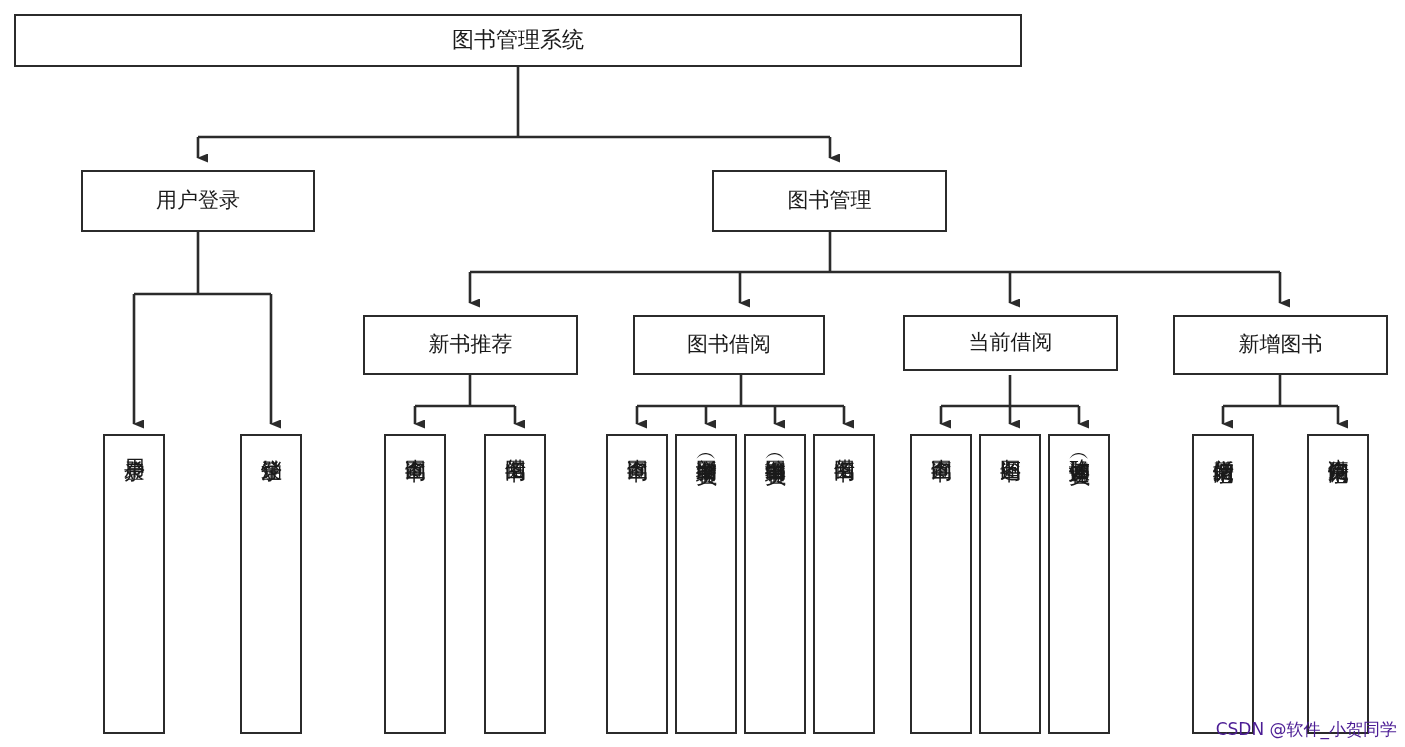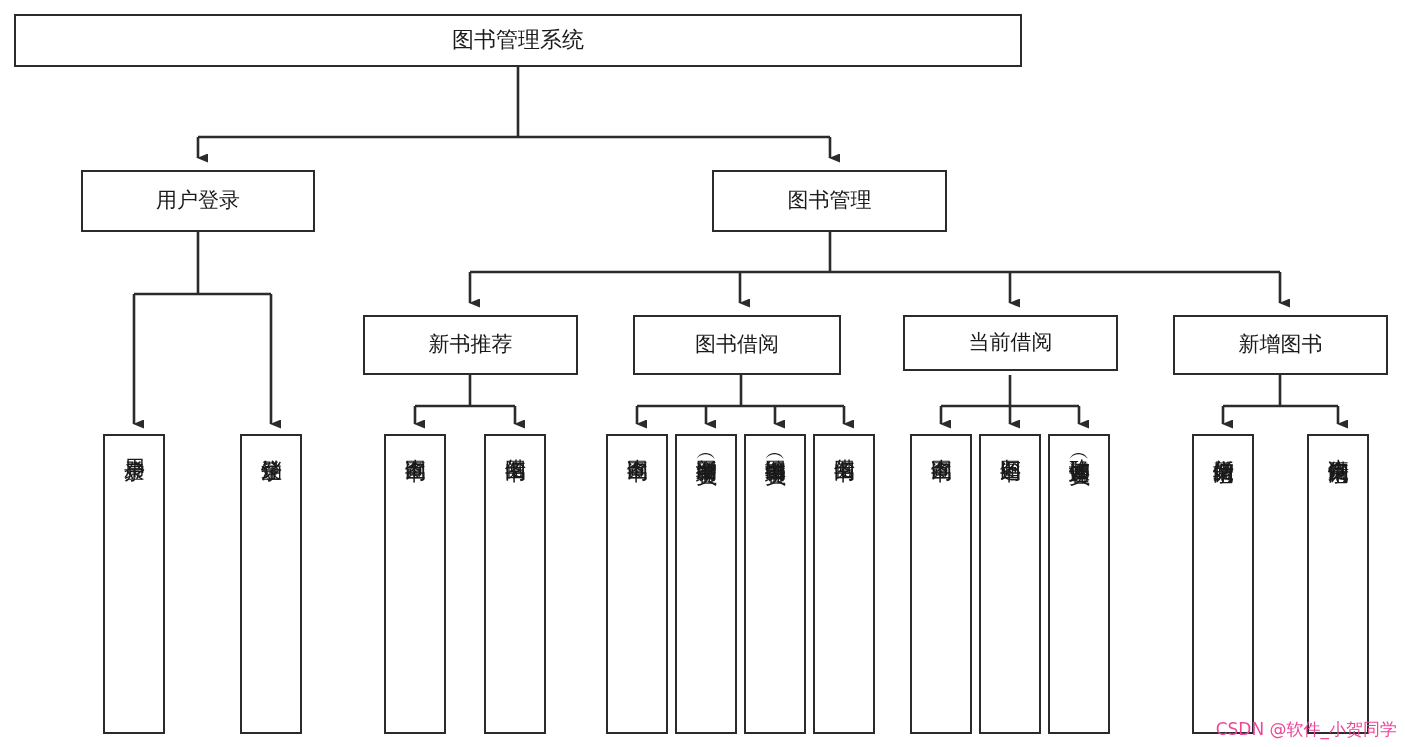--- a/index.html
+++ b/index.html
@@ -52,21 +52,21 @@
     line-height: 1.18;
     letter-spacing: 1px;
     white-space: nowrap;
     display: block;
   }
   .watermark {
     position: absolute;
     right: 8px;
     bottom: 6px;
     font-size: 17px;
-    color: #ec4899;
+    color: #4c1d95;
     white-space: nowrap;
     z-index: 5;
   }
 </style>
 </head>
 <body>
 
 <div id="stage">
 
   <svg id="edges" viewBox="0 0 1405 747" xmlns="http://www.w3.org/2000/svg">
@@ -128,21 +128,21 @@
   </div>
 
   <div class="node node-h" style="left:363px; top:315px; width:215px; height:60px;">
     <span class="node-label">新书推荐</span>
   </div>
 
   <div class="node node-h" style="left:712px; top:170px; width:235px; height:62px;">
     <span class="node-label">图书管理</span>
   </div>
 
-  <div class="node node-h" style="left:633px; top:315px; width:208px; height:60px;">
+  <div class="node node-h" style="left:633px; top:315px; width:192px; height:60px;">
     <span class="node-label">图书借阅</span>
   </div>
 
   <div class="node node-h" style="left:903px; top:315px; width:215px; height:56px;">
     <span class="node-label">当前借阅</span>
   </div>
 
   <div class="node node-h" style="left:1173px; top:315px; width:215px; height:60px;">
     <span class="node-label">新增图书</span>
   </div>

